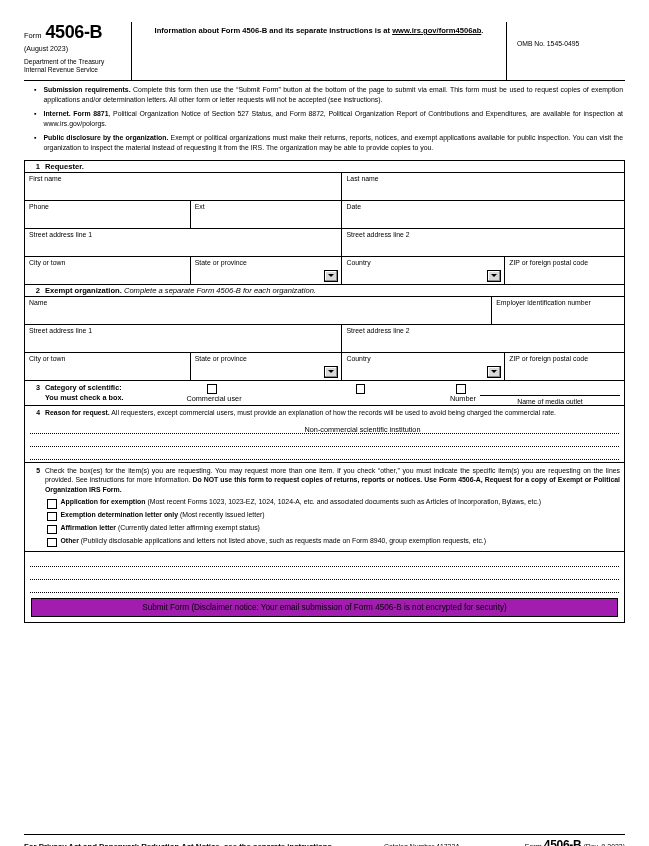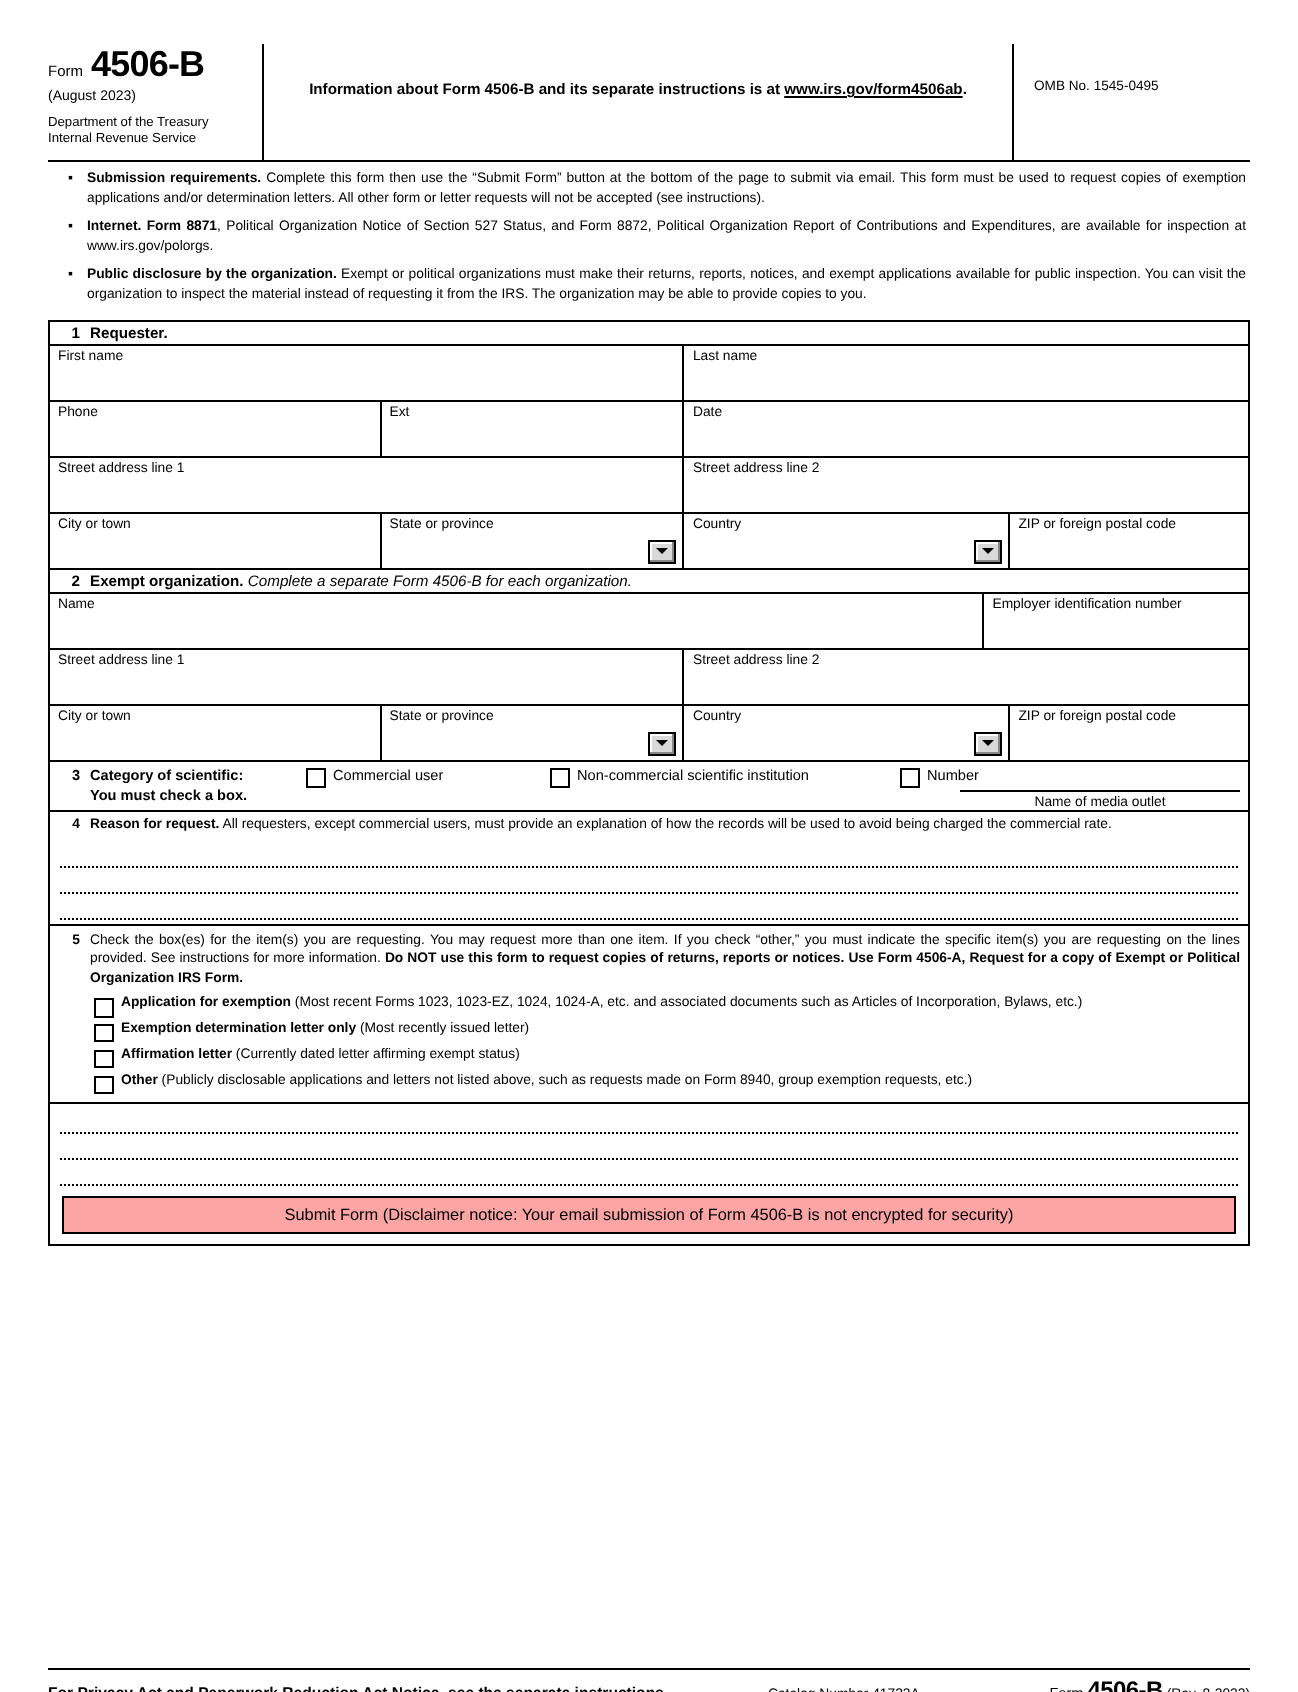--- a/index.html
+++ b/index.html
@@ -38,21 +38,21 @@
   .hdr-date { font-size: 7px; margin-top: 2px; }
   .hdr-dept { font-size: 6.6px; margin-top: 6px; line-height: 1.22; }
   .hdr-mid {
     flex: 1;
     text-align: center;
     padding: 2px 6px 0 6px;
     border-right: 1.2px solid #000;
     box-sizing: border-box;
   }
   .hdr-title { font-size: 12.8px; font-weight: bold; line-height: 1.18; }
-  .hdr-sub { font-size: 7.6px; font-weight: bold; margin-top: 16px; }
+  .hdr-sub { font-size: 7.6px; font-weight: bold; margin-top: 2px; }
   .hdr-sub u { text-decoration: underline; }
   .hdr-right {
     width: 118px;
     font-size: 6.8px;
     padding: 18px 0 0 10px;
     box-sizing: border-box;
   }
 
   
   .tipbox {
@@ -155,23 +155,23 @@
   .sec3 .opts { flex: 1; position: relative; }
   .sec3 .optrow { display: flex; align-items: flex-start; height: 12.5px; }
   .cbx {
     width: 7.5px; height: 7.5px;
     border: 1px solid #000;
     background: #fff;
     flex: 0 0 auto;
     margin-right: 4px;
     margin-top: 1px;
   }
-  .opt { display: flex; align-items: flex-start; }
+  .opt { display: flex; align-items: center; flex-direction: column; }
   .opt1 { width: 122px; }
-  .opt2 { width: 175px; }
+  .opt2 { width: 175px; gap: 31px; }
   .sec3 .media-outlet {
     position: absolute;
     right: 4px; top: 12px;
     width: 140px;
     text-align: center;
     font-size: 6.9px;
     border-top: 1px solid #000;
     padding-top: 1.5px;
   }
 
@@ -199,21 +199,21 @@
     align-items: flex-start;
     font-size: 6.9px;
     padding: 1.2px 0 1.2px 22px;
     line-height: 1.3;
   }
   .item5 b { font-weight: bold; }
 
   .submit-wrap { padding: 4px 6px 5px 6px; }
   .submit-btn {
     border: 1.4px solid #000;
-    background: #fca5a5;
+    background: #a21caf;
     text-align: center;
     font-size: 8.2px;
     padding: 4px 0 4px 0;
   }
 
   
   .footer {
     position: absolute;
     left: 24px; right: 24px;
     bottom: 16px;

